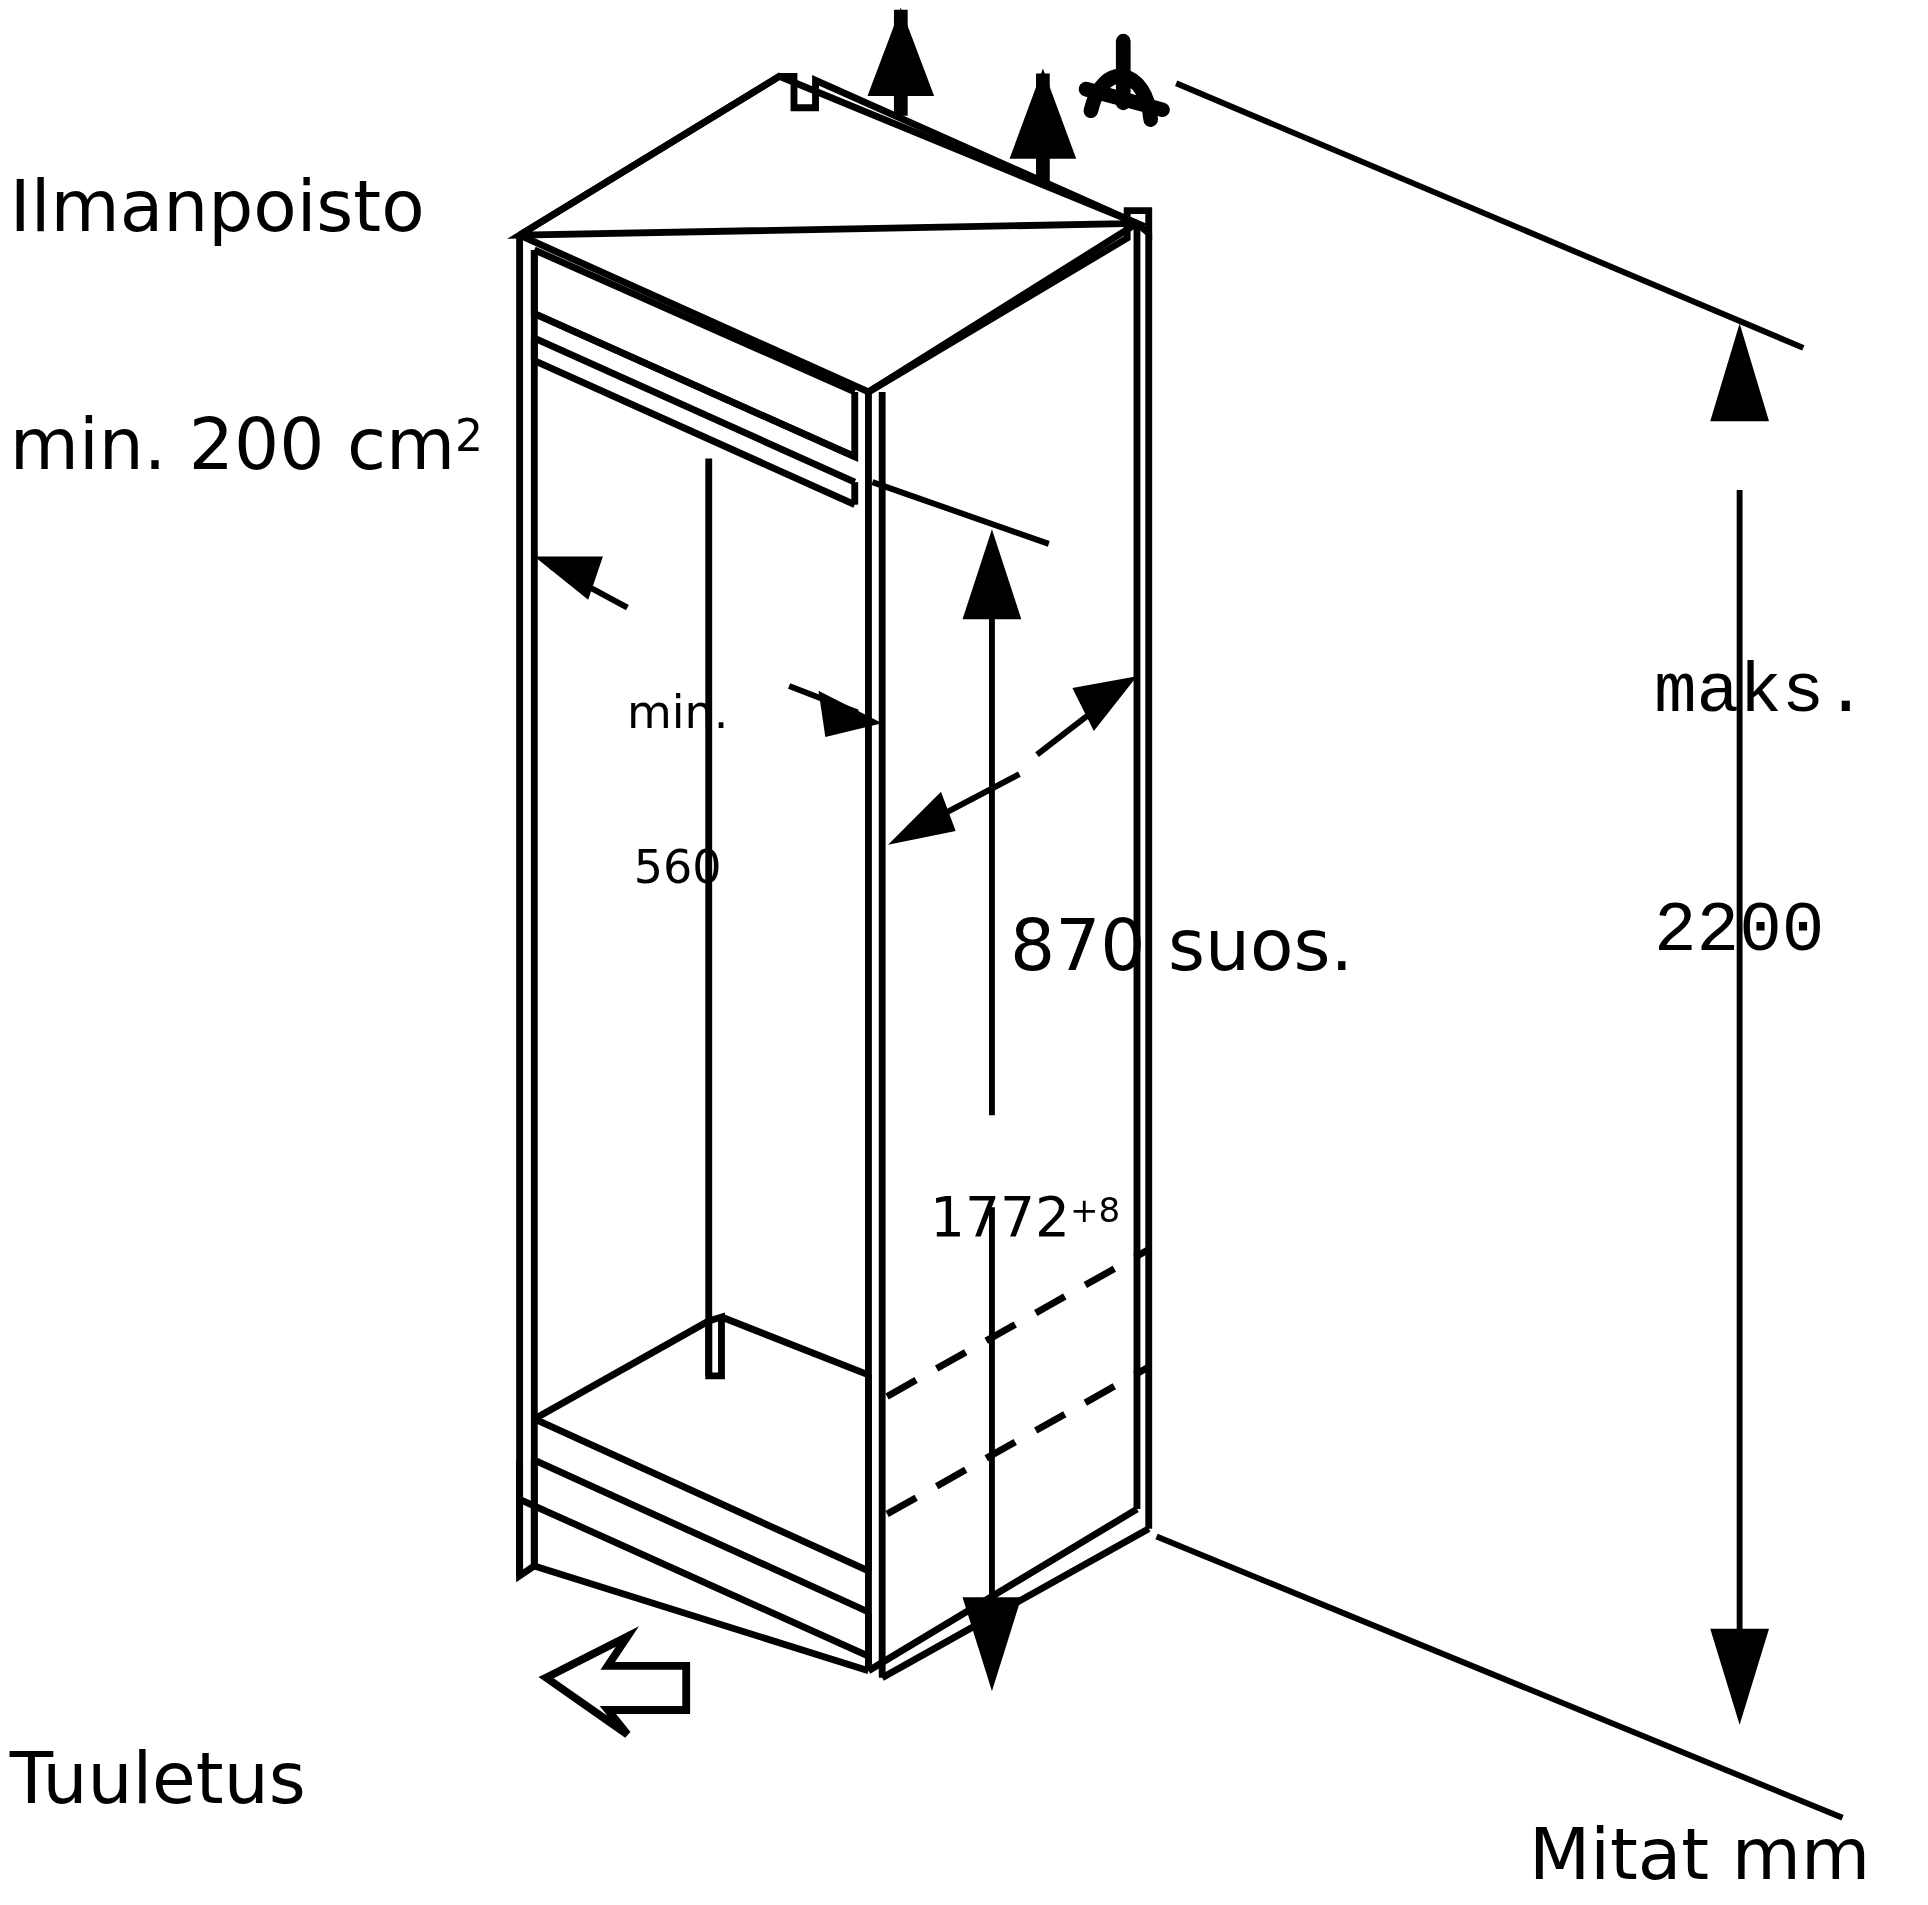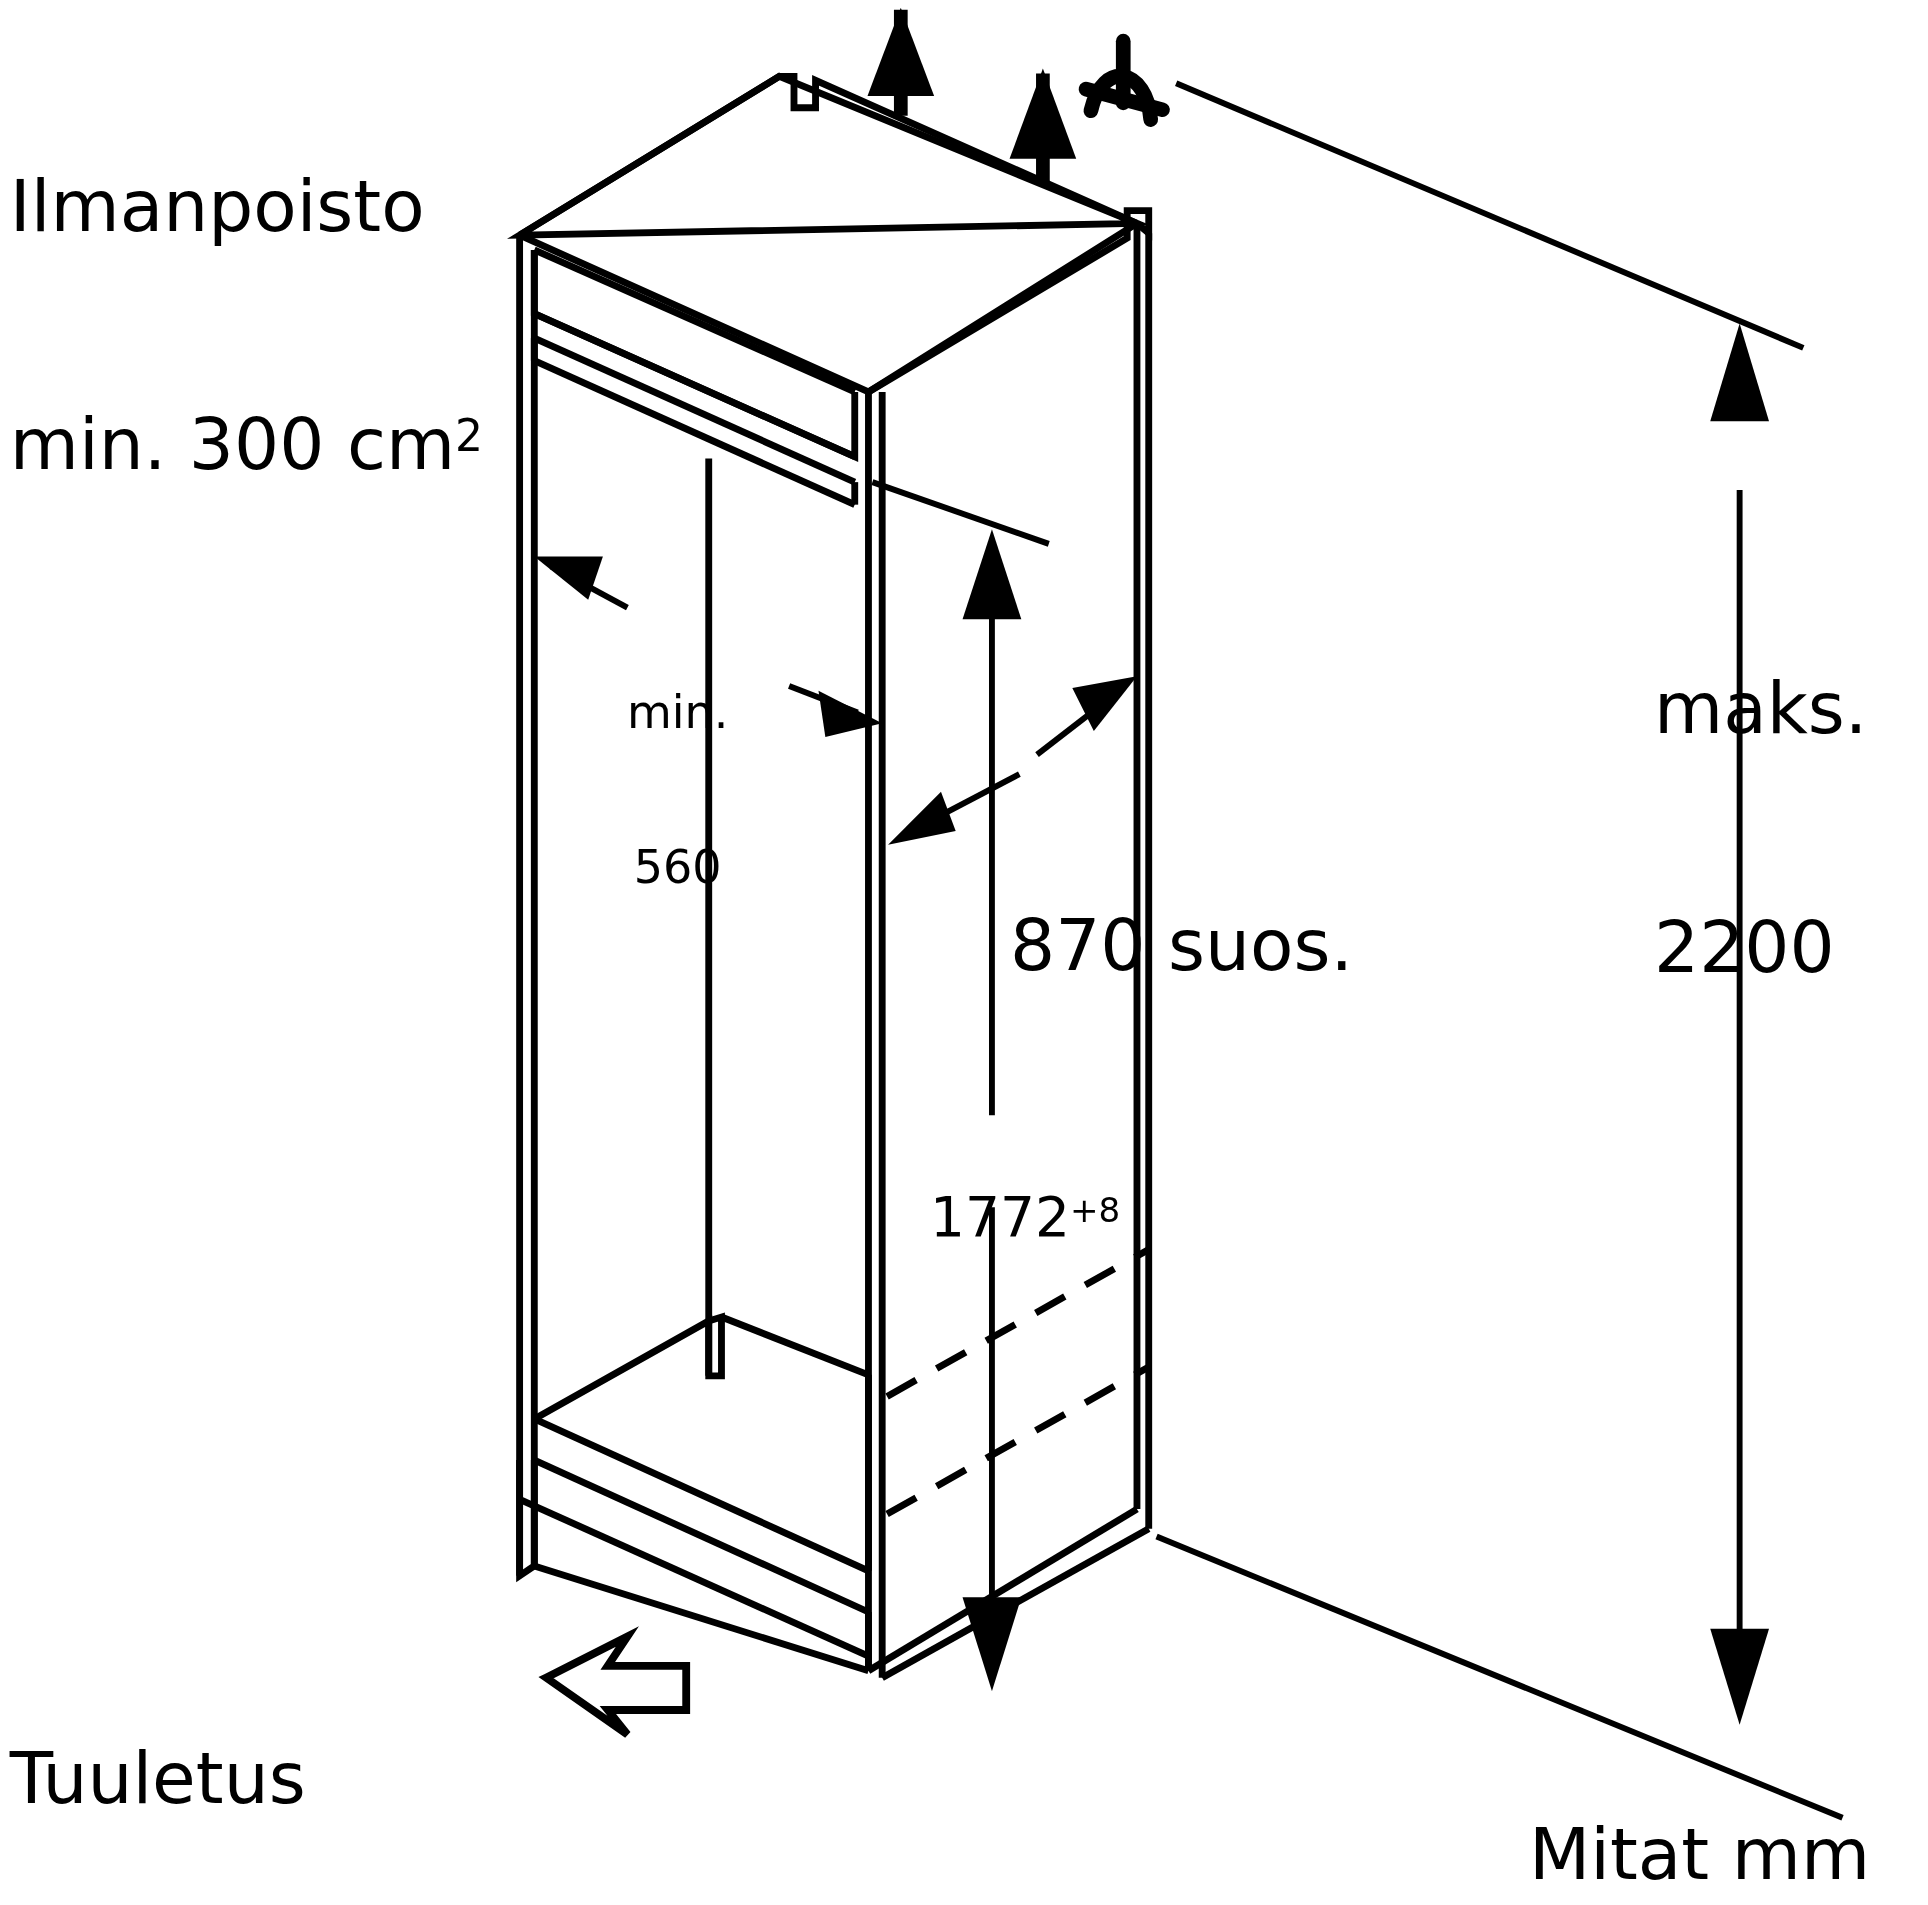--- a/index.html
+++ b/index.html
@@ -77,21 +77,21 @@
     line-height: 1.12;
     letter-spacing: 0px;
   }
   .txt sup {
     font-size: 0.62em;
     vertical-align: 0.42em;
     line-height: 0;
   }
   #label-exhaust    { left: 9.8px;   top: 7.8px;    font-size: 71px; }
   #label-plinth     { left: 9.8px;   top: 1580px; font-size: 71px; }
-  #label-max-height { left: 1654px; top: 510px;  font-size: 71px; text-align: left; }
+  #label-max-height { left: 1654px; top: 494px;  font-size: 71px; text-align: left; font-family: Liberation Mono, monospace; }
   #label-min-width  { left: 627px;  top: 584px;  font-size: 46px; text-align: center; }
   #label-depth      { left: 1010px; top: 747px;  font-size: 71px; }
   #label-niche-h    { left: 860px;  top: 1125px; font-size: 55px; }
   #label-units      { left: 1529px; top: 1815px; font-size: 71px; }
 </style>
 </head>
 <body>
 
 <div id="diagram-root">
 
@@ -186,21 +186,21 @@
     </g>
 
     <g>
       <path class="hollow-arrow" d="M 557 1712 L 640 1670 L 620 1700 L 700 1700 L 700 1745 L 620 1745 L 640 1770 Z"></path>
     </g>
 
   </svg>
 
   <div class="txt" id="label-exhaust">
     <div>Ilmanpoisto</div>
-    <div><span>min. 300 cm</span><sup>2</sup></div>
+    <div><span>min. 200 cm</span><sup>2</sup></div>
   </div>
 
   <div class="txt" id="label-plinth">
     <div>Tuuletus</div>
     
     
   </div>
 
   <div class="txt" id="label-max-height">
     <div>maks.</div>

